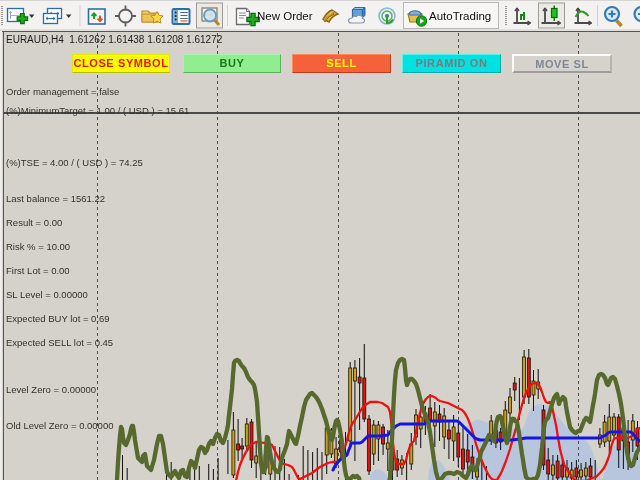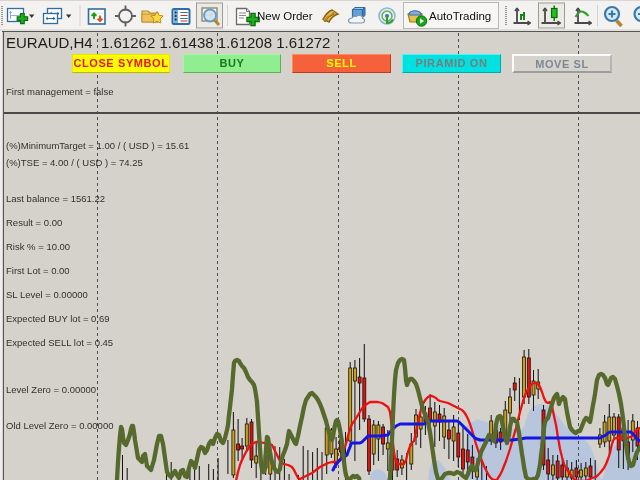--- a/index.html
+++ b/index.html
@@ -1,19 +1,19 @@
 <!DOCTYPE html>
 <html><head><meta charset="utf-8">
 <style>
 *{margin:0;padding:0;box-sizing:border-box}
 html,body{width:640px;height:480px;overflow:hidden;background:#d5d2cb;font-family:"Liberation Sans",sans-serif}
 #page{position:relative;width:640px;height:351px}
 .lbl{position:absolute;font-size:9.5px;color:#32322a;white-space:nowrap;line-height:1}
 .btn{position:absolute;top:54px;height:19px;font-size:11px;font-weight:bold;text-align:center;line-height:16px;letter-spacing:0.6px;white-space:nowrap}
-#ohlc{position:absolute;left:6px;top:34px;font-size:15px;color:#1c1c1c;white-space:nowrap}
+#ohlc{position:absolute;left:6px;top:34px;font-size:10px;color:#1c1c1c;white-space:nowrap}
 </style></head>
 <body>
 <div id="page">
 <svg width="640" height="31" viewBox="0 0 640 31" style="position:absolute;left:0;top:0">
 <rect width="640" height="31" fill="#f3f2f0"></rect>
 <rect y="0" width="640" height="1" fill="#d8d6d2"></rect>
 <rect y="29" width="640" height="2" fill="#e2e0dc"></rect>
 <rect x="1" y="6" width="2" height="1.1" fill="#9d9b97"></rect>
       <rect x="1" y="8" width="2" height="1.1" fill="#9d9b97"></rect>
       <rect x="1" y="10" width="2" height="1.1" fill="#9d9b97"></rect>
@@ -287,22 +287,22 @@
 <rect x="621.9" y="428" width="3.0" height="13" fill="#e11212" stroke="#1a1208" stroke-width="0.8"></rect>
 <rect x="626.6" y="442" width="3.0" height="17" fill="#e11212" stroke="#1a1208" stroke-width="0.8"></rect>
 <rect x="631.3" y="421" width="3.0" height="19" fill="#c9a117" stroke="#1a1208" stroke-width="0.8"></rect>
 <rect x="636.0" y="428" width="3.0" height="18" fill="#e11212" stroke="#1a1208" stroke-width="0.8"></rect>
 <path d="M236,481 L238,472 L240,465 L242,460 L244,456 L246,452 L248,449 L250,446 L252,444 L254,443 L256,442 L260,442 L264,443 L268,443 L270,444 L272,445 L274,449 L276,453 L278,457 L280,461 L282,463 L284,464 L288,465 L290,466 L292,467 L294,470 L296,474 L298,478 L300,479 L304,477 L308,475 L312,473 L316,470 L320,467 L324,465 L328,463 L332,462 L336,462 L339,461 L341,458 L343,453 L345,447 L347,440 L349,432 L352,424 L355,420 L358,415 L361,410 L364,406 L367,404 L370,402 L374,402 L378,402 L382,403 L385,405 L388,407 L390,412 L391,420 L392,430 L393,443 L394,452 L395,458 L396,462 L398,464 L400,464 L402,464 L404,464 L406,460 L408,452 L410,446 L412,443 L414,441 L416,432 L418,422 L420,413 L422,406 L424,402 L426,399 L428,397 L430,396 L432,396 L434,397 L436,398 L438,400 L440,401 L444,402 L448,403 L452,405 L456,407 L460,409 L462,410 L464,412 L466,415 L468,419 L470,424 L472,430 L474,437 L476,444 L478,450 L480,456 L482,461 L484,466 L486,470 L488,474 L490,477 L492,479 L494,480 L497,480 L498,478 L500,475 L502,471 L504,466 L506,461 L508,455 L510,449 L512,442 L514,435 L516,428 L518,420 L520,412 L522,405 L524,398 L526,393 L528,389 L530,386 L532,384 L534,383 L536,383 L538,384 L540,387 L542,392 L544,398 L546,402 L548,403 L550,402 L552,406 L554,416 L556,425 L557,431 L558,438 L559,443 L560,449 L562,457 L564,464 L566,468 L568,471 L570,474 L572,477 L574,479 L576,480 L580,481 L584,481 L588,480 L592,478 L596,477 L600,473 L604,468 L606,464 L608,459 L610,453 L611,448 L612,444 L613,441 L614,439 L616,438 L620,438 L624,438 L628,438 L630,437 L632,436 L634,433 L636,431 L638,429 L640,428" fill="none" stroke="#ee1111" stroke-width="2.3" stroke-linejoin="round" stroke-linecap="round"></path>
 <path d="M333,470 L335,466 L338,462 L341,459 L344,457 L347,455 L348,452 L350,447 L351,444 L352,443 L356,443 L360,443 L362,442 L364,440 L366,438 L368,436 L372,436 L380,436 L388,435 L390,432 L392,430 L394,428 L396,426 L398,425 L400,424 L408,424 L416,424 L424,424 L426,423 L428,422 L430,421 L438,421 L446,421 L454,421 L457,421 L459,422 L461,424 L463,426 L465,428 L467,430 L469,432 L471,434 L473,436 L475,438 L477,439 L480,440 L488,440 L496,440 L504,440 L512,440 L520,439 L526,438 L540,438 L560,438 L580,438 L600,438 L602,437 L604,436 L606,435 L608,433 L610,432 L612,432 L620,432 L628,432 L631,432 L633,434 L635,436 L637,439 L638,440 L640,441" fill="none" stroke="#1515e6" stroke-width="3" stroke-linejoin="round" stroke-linecap="round"></path>
 <path d="M117,480 L118,462 L119,448 L120,436 L121,427 L122,429 L123,437 L124,443 L126,445 L128,440 L130,434 L131,429 L132,426 L133,426 L134,432 L135,440 L136,446 L138,458 L140,460 L142,462 L143,456 L145,454 L147,466 L149,468 L151,470 L154,460 L157,444 L159,436 L161,436 L163,444 L165,458 L167,472 L169,475 L171,477 L173,474 L175,471 L177,475 L179,478 L181,471 L183,470 L185,476 L187,477 L189,468 L191,461 L193,463 L195,468 L197,459 L199,450 L201,447 L203,448 L205,453 L207,450 L209,444 L211,441 L213,444 L215,438 L217,434 L219,435 L221,441 L223,443 L225,438 L227,430 L228,425 L229,415 L230,407 L231,398 L232,389 L233,375 L234,363 L235,361 L237,360 L239,361 L240,363 L242,366 L244,368 L246,372 L248,377 L250,380 L252,382 L254,385 L255,389 L256,395 L257,402 L258,417 L259,433 L260,449 L261,464 L262,470 L263,472 L264,472 L265,468 L266,450 L267,437 L268,438 L269,444 L270,452 L271,458 L272,462 L274,468 L276,471 L278,472 L280,469 L281,462 L283,455 L285,450 L287,444 L288,437 L289,431 L290,433 L291,435 L292,437 L293,439 L294,441 L295,443 L296,444 L297,440 L298,436 L300,426 L302,417 L304,407 L306,400 L308,397 L310,394 L312,393 L314,395 L316,397 L318,400 L320,404 L322,409 L324,415 L326,421 L328,429 L330,436 L331,439 L332,440 L333,437 L334,430 L335,425 L336,421 L337,420 L338,421 L339,425 L340,430 L341,436 L342,442 L343,452 L344,462 L345,470 L346,475 L347,478 L349,481 L351,478 L353,476 L355,477 L357,476 L359,478 L360,483 M389,483 L390,478 L391,460 L392,440 L393,415 L394,395 L395,380 L396,370 L398,363 L400,360 L402,359 L404,360 L405,368 L406,380 L407,385 L408,382 L410,379 L412,379 L414,381 L416,384 L418,390 L420,398 L422,406 L424,412 L426,417 L428,422 L430,432 L432,446 L434,460 L436,472 L438,479 L440,481 L442,478 L445,474 L448,473 L451,473 L454,474 L457,472 L460,473 L463,476 L466,478 L468,474 L470,468 L472,466 L474,470 L476,470 L478,463 L480,457 L481,452 L483,448 L486,442 L488,437 L489,435 L491,436 L493,440 L494,441 L495,435 L496,425 L497,420 L498,417 L500,416 L501,417 L502,422 L503,427 L504,432 L505,436 L506,440 L507,443 L509,435 L510,427 L511,422 L512,419 L514,419 L515,421 L517,422 L518,428 L519,433 L520,440 L521,447 L522,454 L523,460 L524,467 L525,472 L526,477 L528,479 L530,480 L533,479 L536,479 L538,475 L539,470 L540,465 L541,456 L542,448 L543,438 L544,428 L545,422 L546,420 L547,419 L548,418 L550,411 L552,404 L554,398 L556,395 L557,394 L558,398 L559,404 L560,401 L561,400 L563,397 L565,399 L566,406 L567,412 L568,417 L569,422 L570,427 L572,430 L574,432 L576,433 L578,431 L580,431 L582,426 L584,421 L586,418 L588,419 L589,421 L590,422 L591,417 L592,411 L593,405 L594,400 L595,394 L597,380 L599,375 L601,374 L603,375 L605,378 L607,384 L608,385 L609,383 L611,378 L613,377 L615,379 L617,386 L619,394 L621,404 L623,418 L625,437 L627,452 L629,462 L631,466 L633,465 L635,458 L637,452 L640,447" fill="none" stroke="#57692c" stroke-width="4.3" stroke-linejoin="round" stroke-linecap="round"></path>
 </g>
 </svg>
 <div id="ohlc">EURAUD,H4&nbsp; 1.61262 1.61438 1.61208 1.61272</div>
-<div class="lbl" style="left:6px;top:87px">First management = false</div>
-<div class="lbl" style="left:6px;top:141px">(%)MinimumTarget = 1.00 / ( USD ) = 15.61</div>
+<div class="lbl" style="left:6px;top:87px">Order management = false</div>
+<div class="lbl" style="left:6px;top:106px">(%)MinimumTarget = 1.00 / ( USD ) = 15.61</div>
 <div class="lbl" style="left:6px;top:158px">(%)TSE = 4.00 / ( USD ) = 74.25</div>
 <div class="lbl" style="left:6px;top:194px">Last balance = 1561.22</div>
 <div class="lbl" style="left:6px;top:218px">Result = 0.00</div>
 <div class="lbl" style="left:6px;top:242px">Risk % = 10.00</div>
 <div class="lbl" style="left:6px;top:266px">First Lot = 0.00</div>
 <div class="lbl" style="left:6px;top:290px">SL Level = 0.00000</div>
 <div class="lbl" style="left:6px;top:314px">Expected BUY lot = 0.69</div>
 <div class="lbl" style="left:6px;top:338px">Expected SELL lot = 0.45</div>
 <div class="lbl" style="left:6px;top:385px">Level Zero = 0.00000</div>
 <div class="lbl" style="left:6px;top:421px">Old Level Zero = 0.00000</div>

